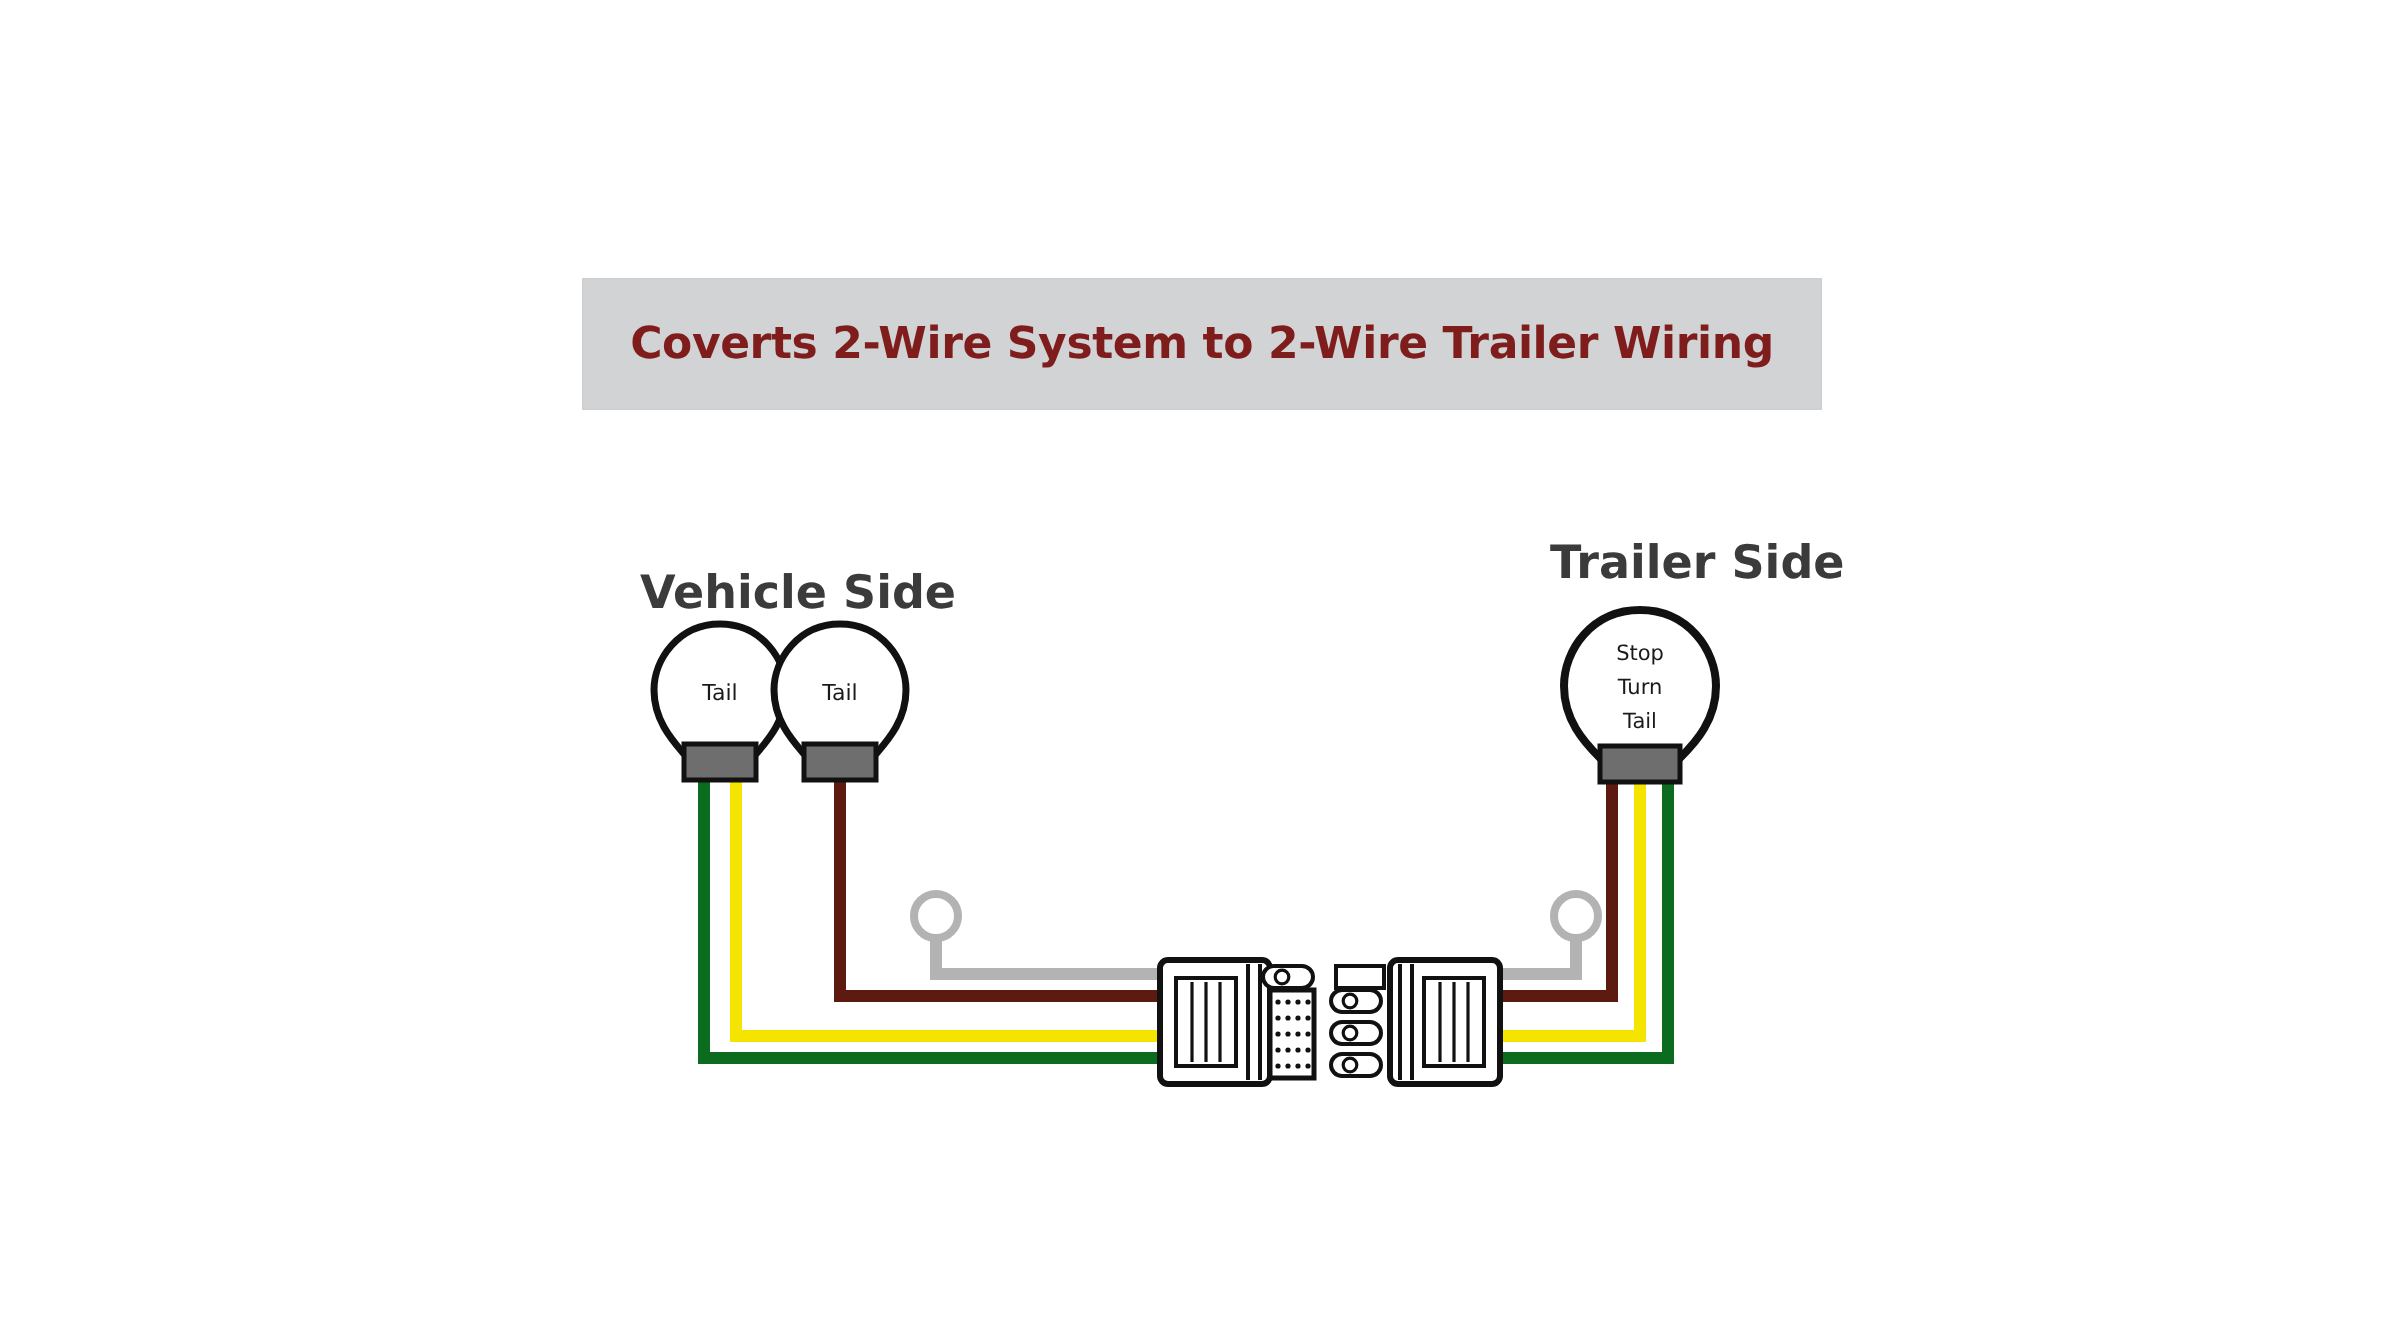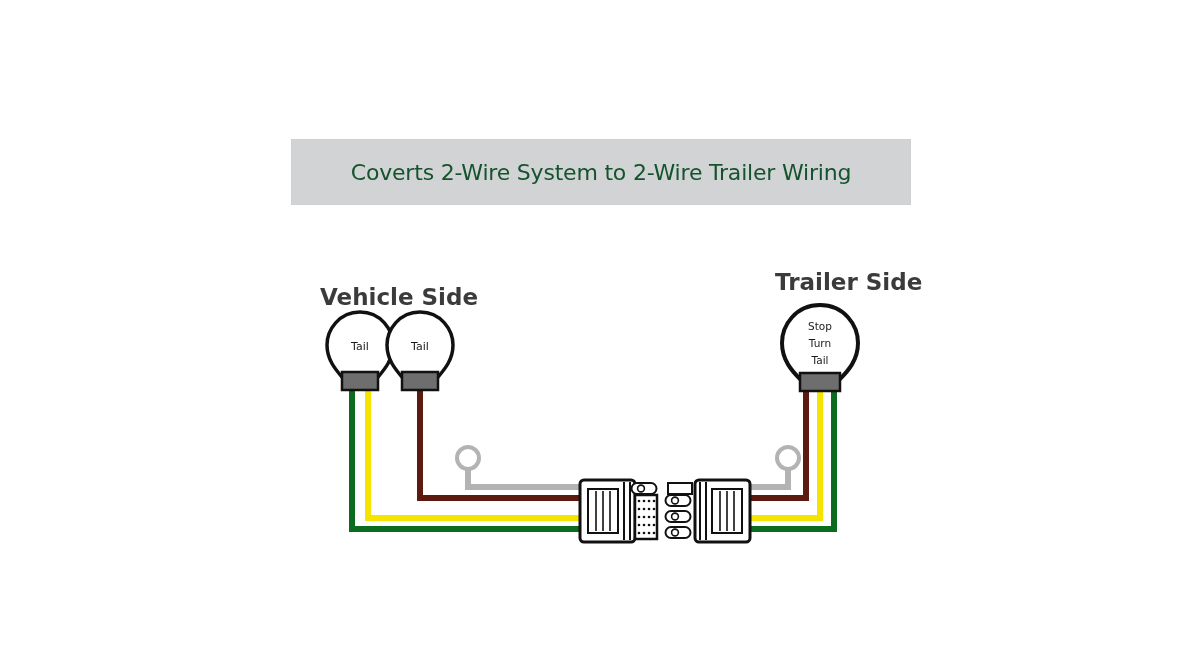--- a/index.html
+++ b/index.html
@@ -24,22 +24,22 @@
     width: 620px;
     height: 66px;
     background: #d2d3d5;
     box-shadow: inset 0 0 0 1px #cfd0d2;
     display: flex;
     align-items: center;
     justify-content: center;
   }
   #title-text {
     font-size: 22px;
-    font-weight: normal;
-    color: #14532d;
+    font-weight: bold;
+    color: #7f1d1d;
     letter-spacing: -0.2px;
     white-space: nowrap;
   }
 
   
   .side-label {
     position: absolute;
     font-size: 23px;
     font-weight: bold;
     color: #3b3b3b;

